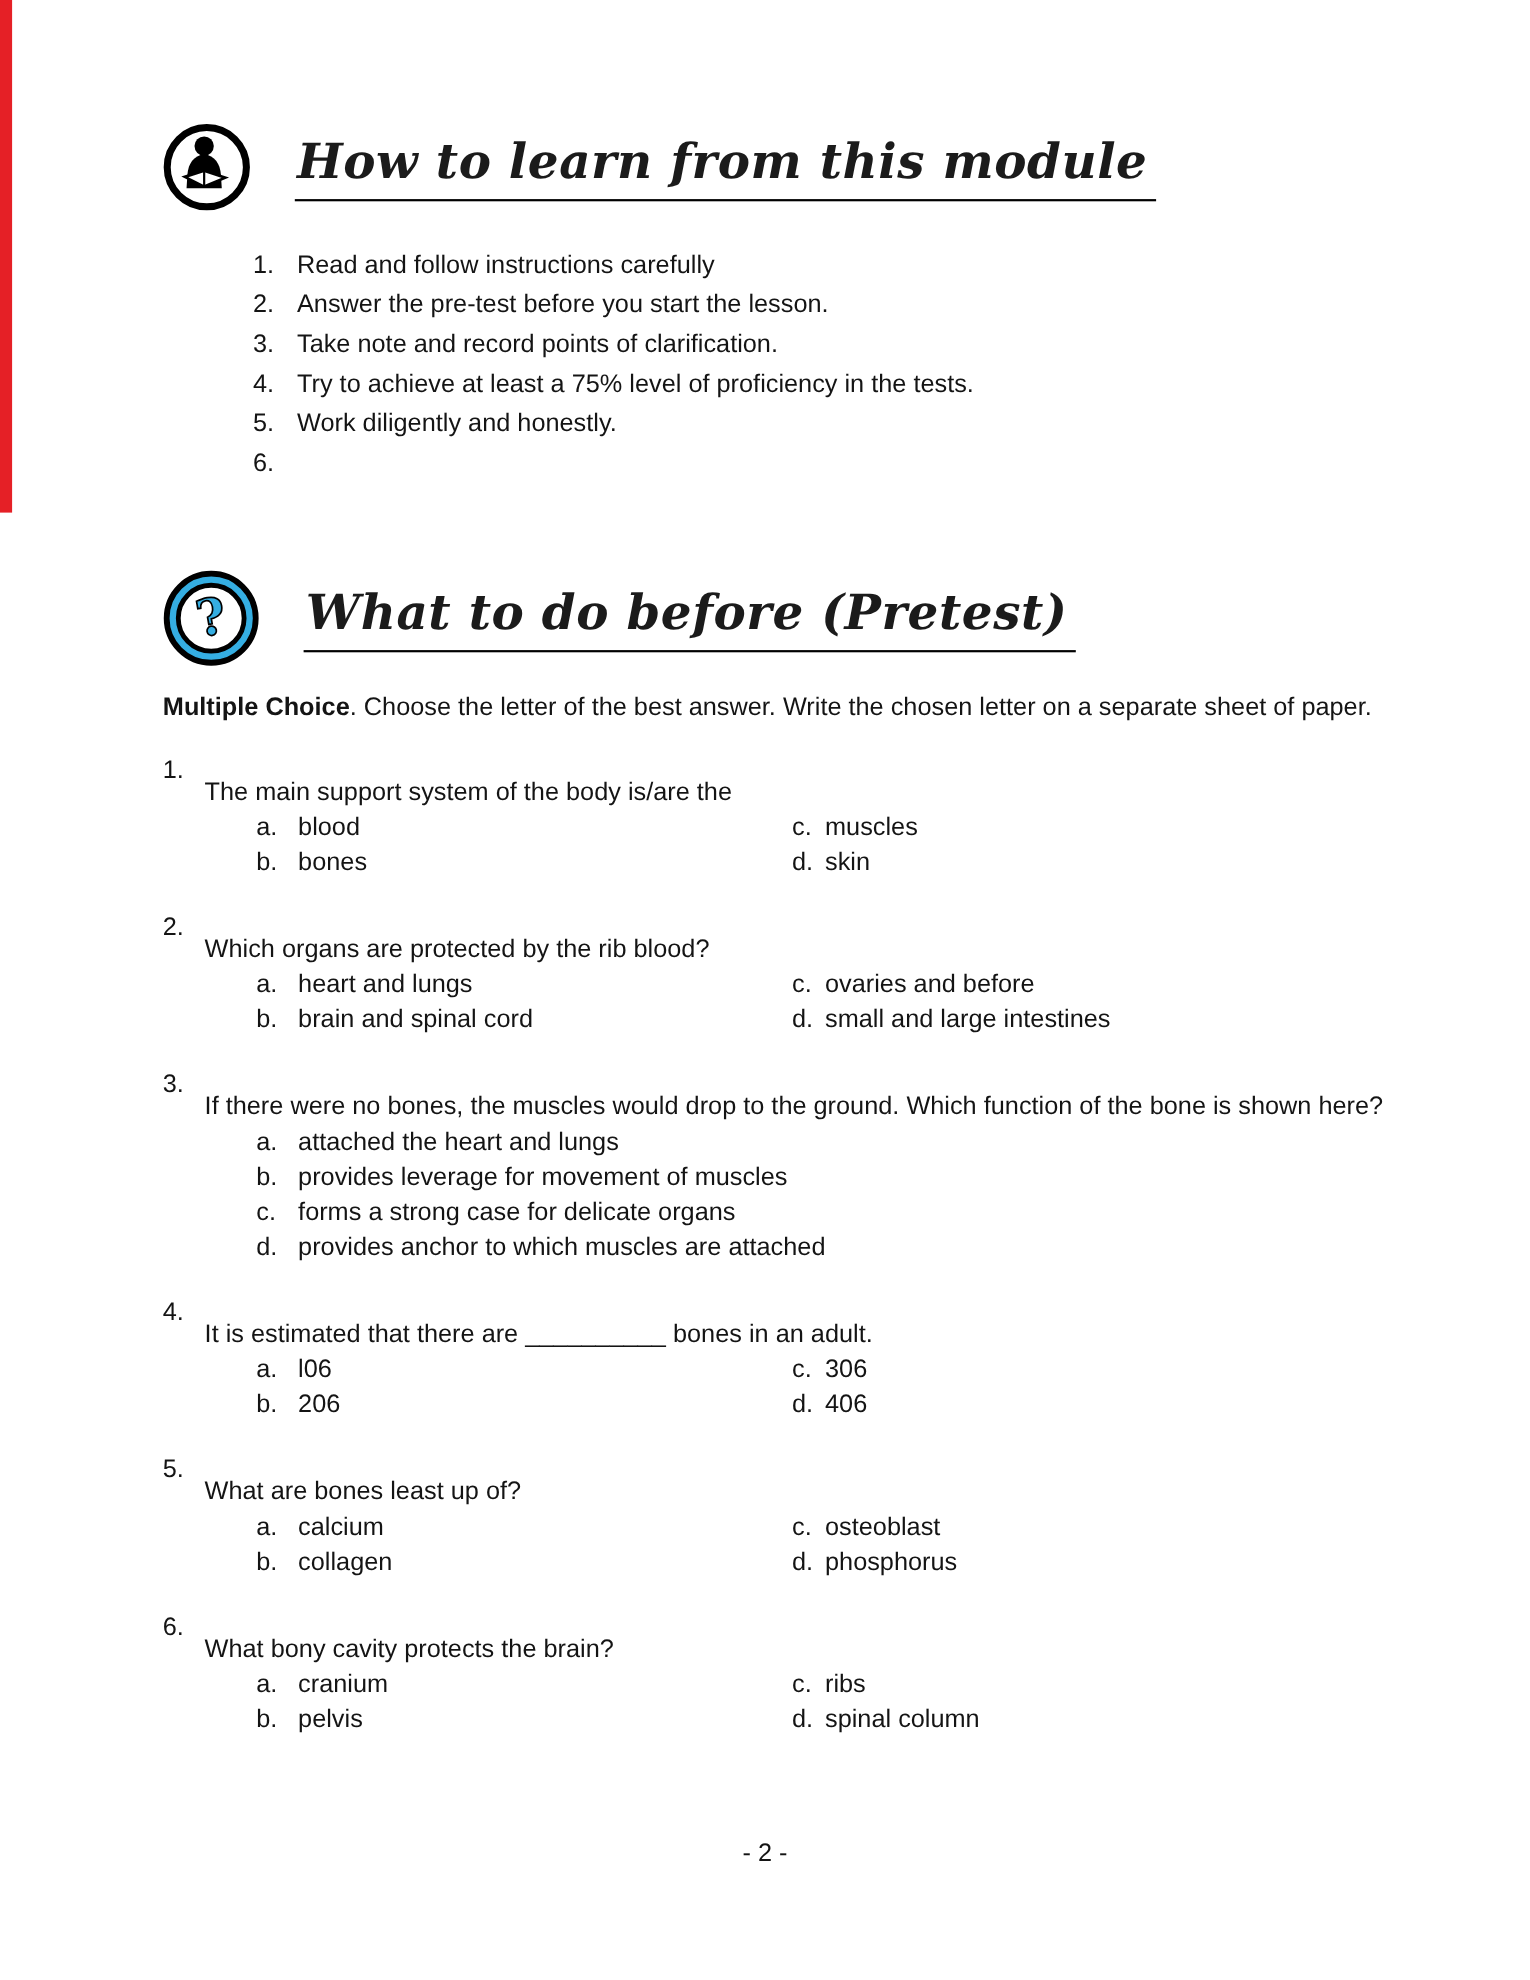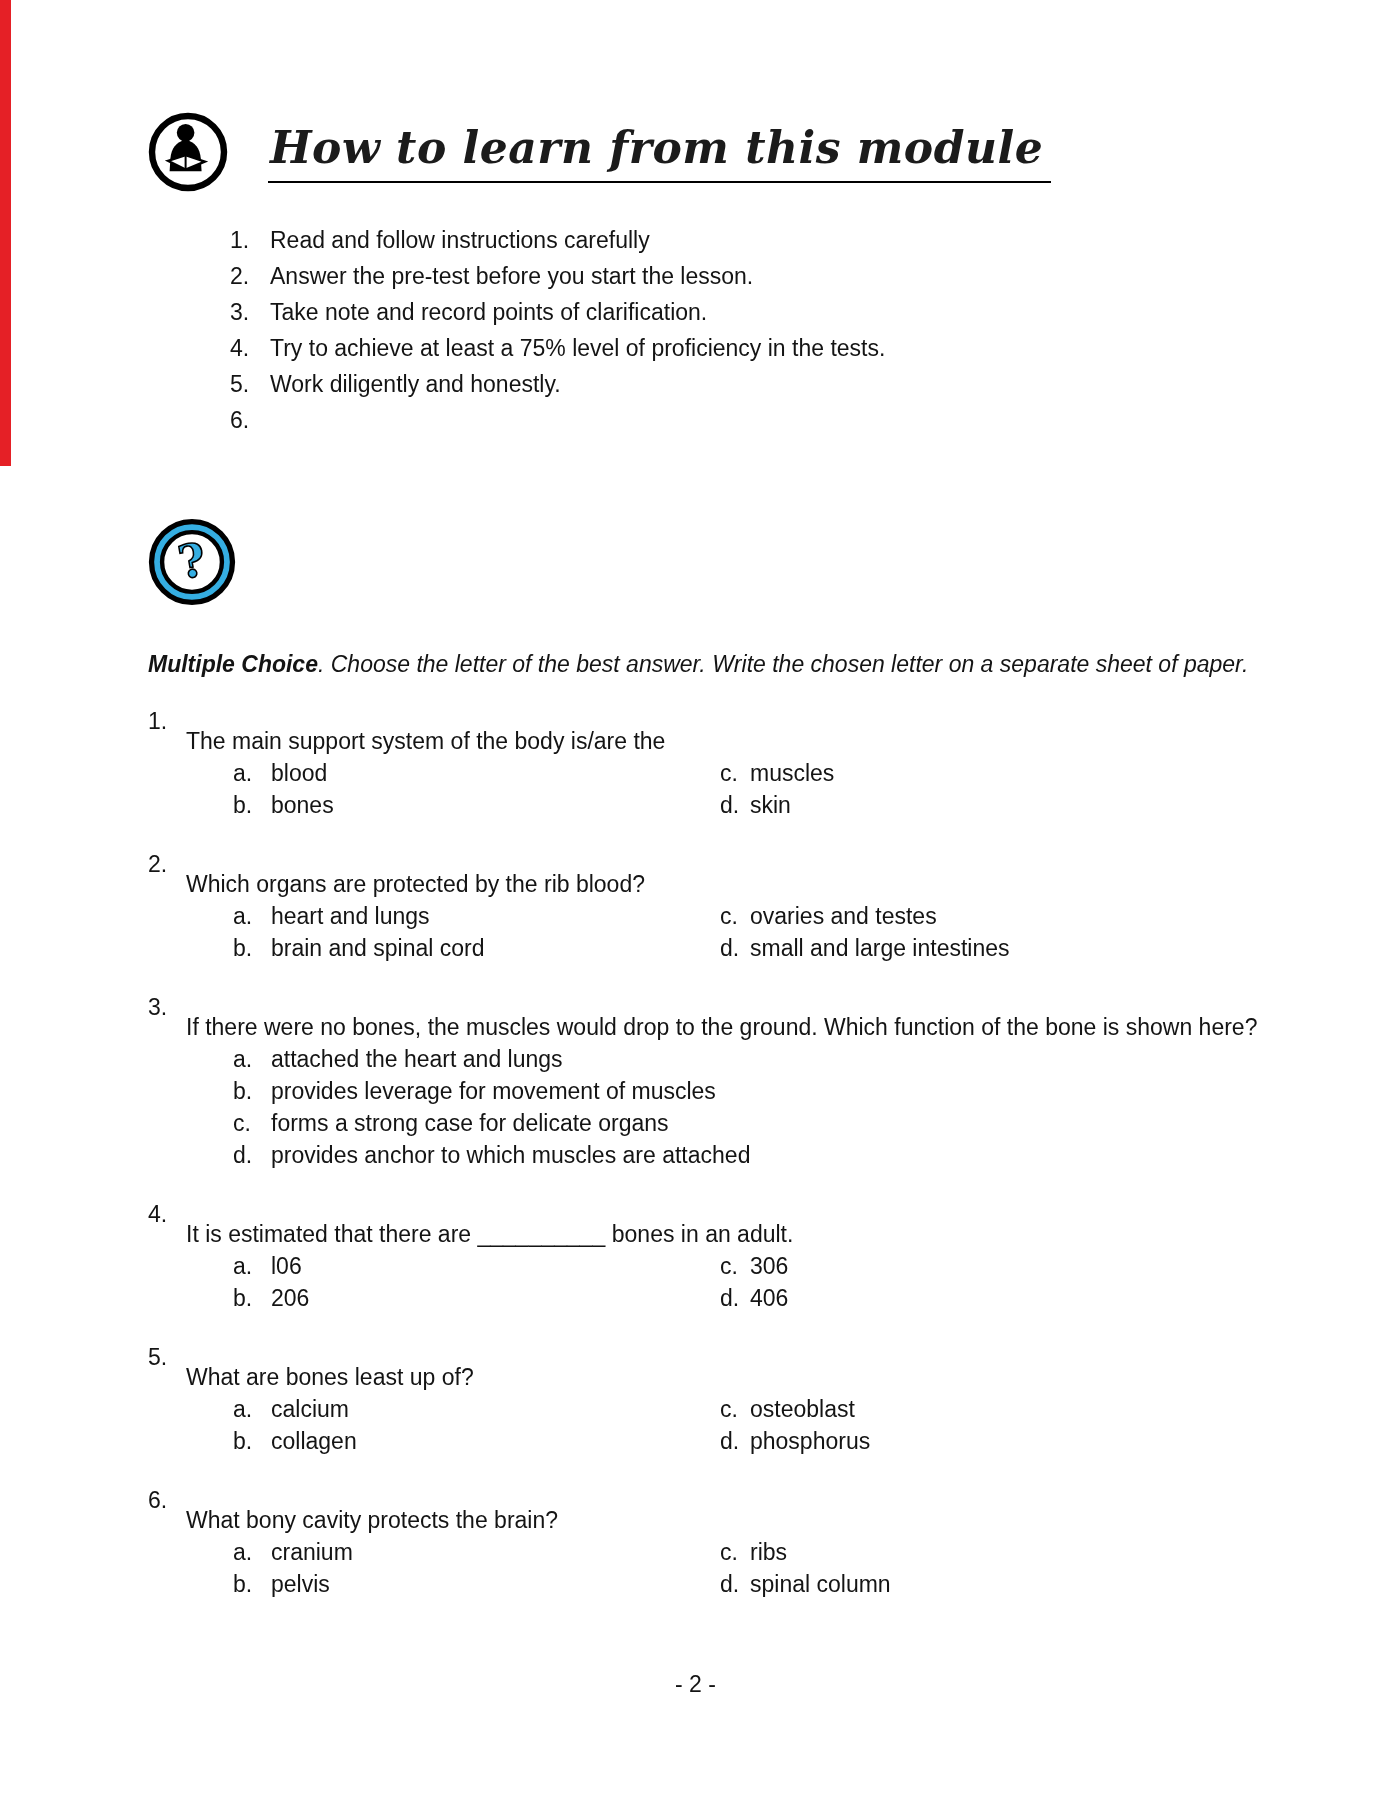--- a/index.html
+++ b/index.html
@@ -32,21 +32,21 @@
     margin-left: 40px;
     border-bottom: 2px solid #000;
     padding: 0 8px 8px 2px;
     letter-spacing: 0.5px;
     white-space: nowrap;
   }
   .instructions { margin: 30px 0 0 82px; }
   .instr { display: flex; line-height: 36px; }
   .instr .n { flex: 0 0 40px; }
   .pretest-header { margin-top: 80px; }
-  .intro { margin-top: 42px; line-height: 33px; text-align: justify; font-style: italic; }
+  .intro { margin-top: 20px; line-height: 33px; text-align: justify; }
   .intro .b { font-weight: bold; }
   .questions { margin-top: 24px; }
   .question { margin-bottom: 27px; }
   .q-line { display: flex; line-height: 32px; }
   .q-num { flex: 0 0 38px; }
   .q-text { flex: 1; text-align: justify; margin-top: 20px; }
   .opts { padding-left: 85px; }
   .opt-grid { display: grid; grid-template-columns: 487px 1fr; }
   .opt { display: flex; line-height: 32px; }
   .opt .lab { flex: 0 0 38px; }
@@ -105,20 +105,21 @@
   </div>
 
   <header class="section-header pretest-header">
     <span class="icon">
       <svg width="88" height="88" viewBox="0 0 100 100">
         <circle cx="50" cy="50" r="46" fill="#35aee2" stroke="#000000" stroke-width="6"></circle>
         <circle cx="50" cy="50" r="34" fill="#ffffff" stroke="#000000" stroke-width="5"></circle>
         <text x="50" y="67" text-anchor="middle" font-family="'DejaVu Serif', serif" font-size="52" font-weight="bold" fill="#35aee2" stroke="#000000" stroke-width="1.8" transform="rotate(-10 50 50)">?</text>
       </svg>
     </span>
+    <h1 class="script-title">What to do before (Pretest)</h1>
   </header>
 
   <p class="intro"><span class="b">Multiple Choice</span><span>.  Choose the letter of the best answer.  Write the chosen letter on a separate sheet of paper.</span></p>
 
   <div class="questions">
 
     <div class="question">
       <div class="q-line">
         <span class="q-num">1.</span>
         <span class="q-text">The main support system of the body is/are the</span>
@@ -148,21 +149,21 @@
         <span class="q-num">2.</span>
         <span class="q-text">Which organs are protected by the rib blood?</span>
       </div>
       <div class="opts opt-grid">
         <div class="opt">
           <span class="lab">a.</span>
           <span class="txt">heart and lungs</span>
         </div>
         <div class="opt">
           <span class="lab">c.</span>
-          <span class="txt">ovaries and testes</span>
+          <span class="txt">ovaries and before</span>
         </div>
         <div class="opt">
           <span class="lab">b.</span>
           <span class="txt">brain and spinal cord</span>
         </div>
         <div class="opt">
           <span class="lab">d.</span>
           <span class="txt">small and large intestines</span>
         </div>
       </div>

